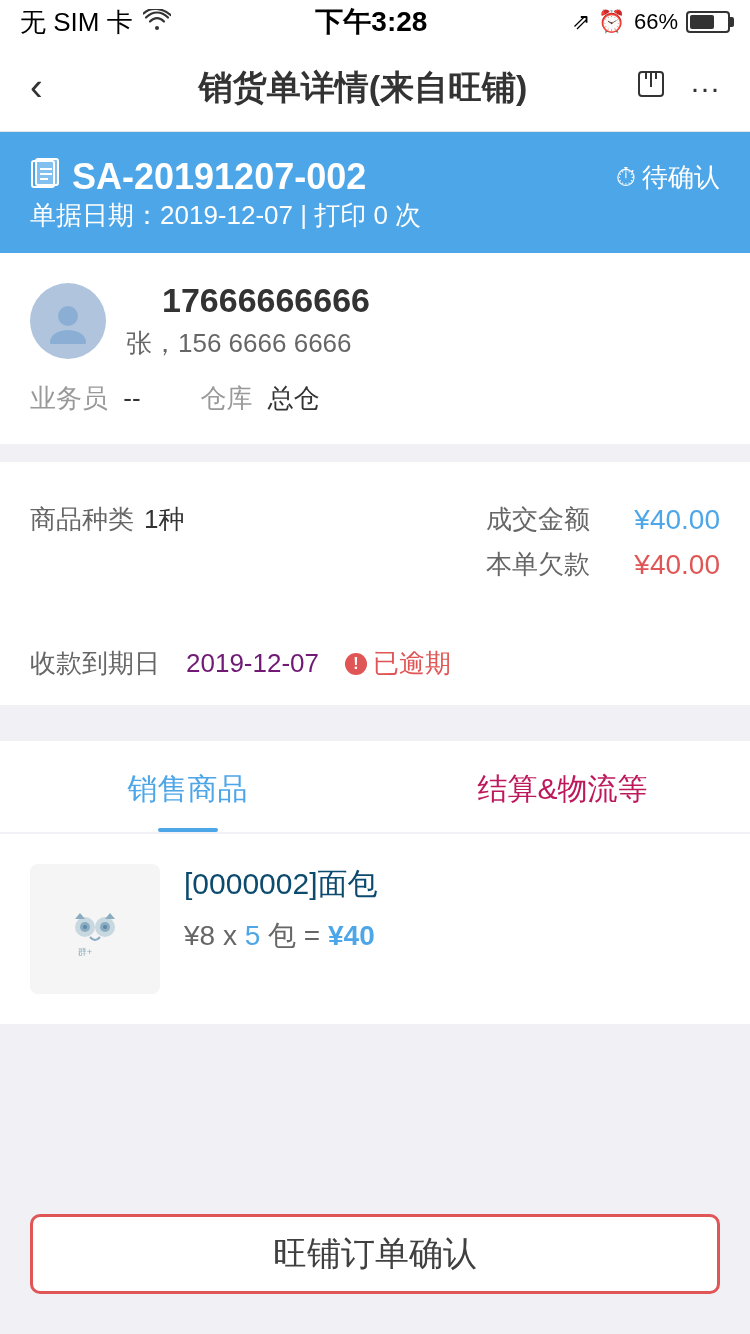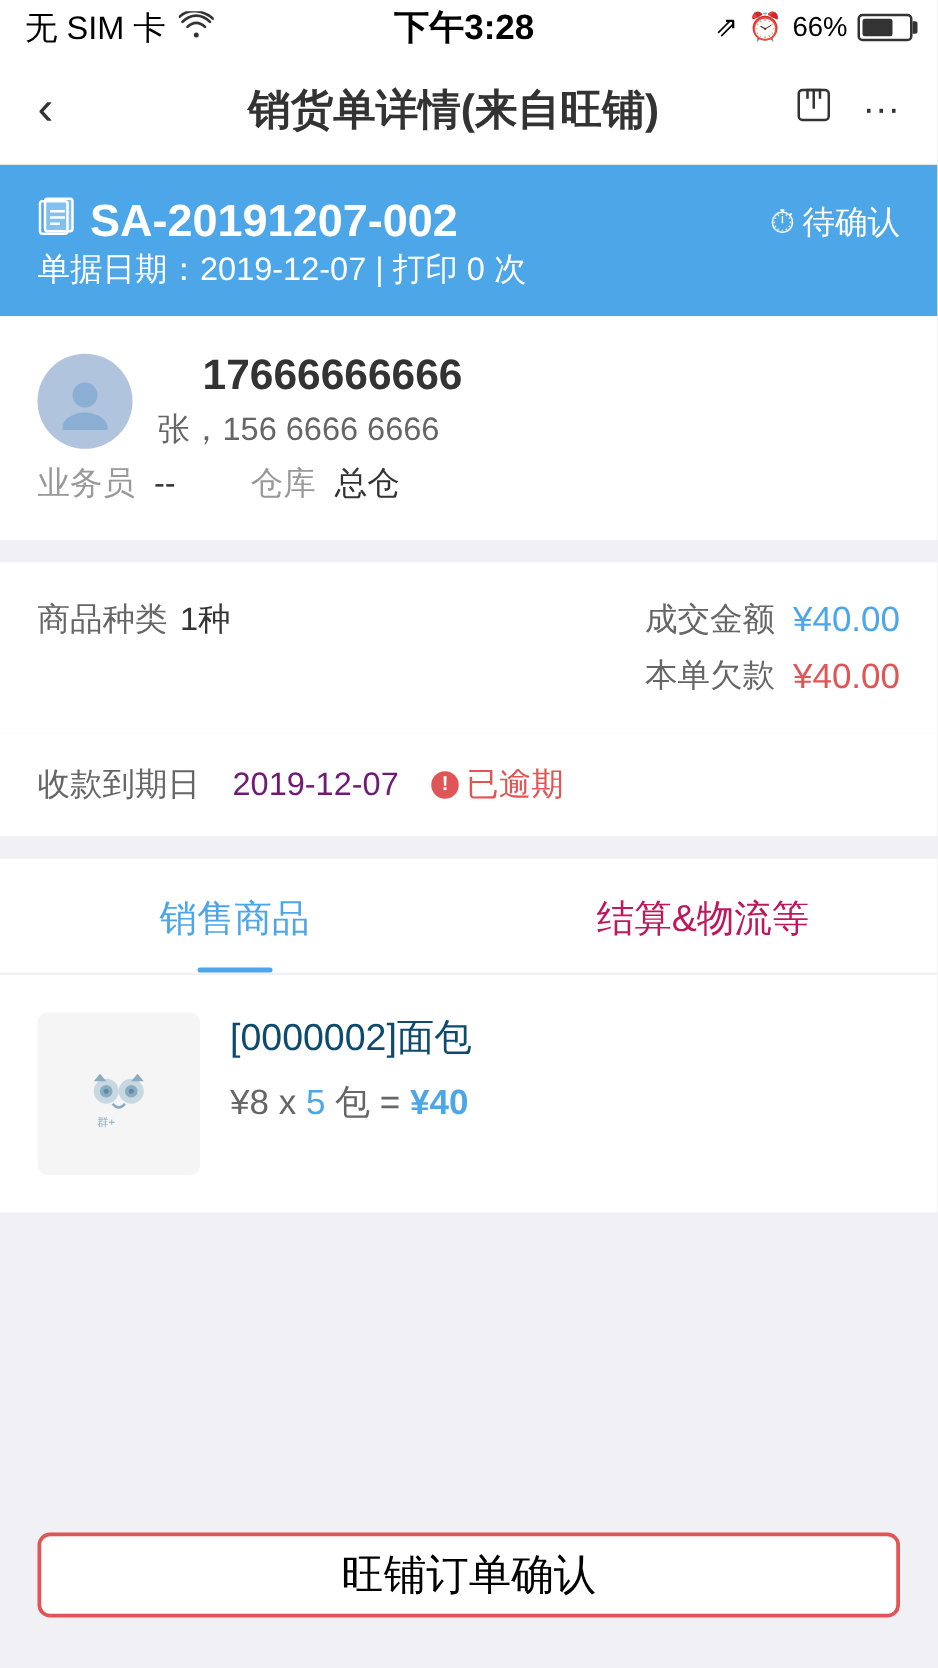--- a/index.html
+++ b/index.html
@@ -165,42 +165,42 @@
       margin-left: 36px;
     }
     .customer-name {
       font-size: 26px;
       color: #666;
       margin-top: 6px;
     }
     .customer-meta {
       display: flex;
       gap: 60px;
-      margin-top: 8px;
+      margin-top: 20px;
       font-size: 26px;
       color: #666;
     }
     .meta-item span.label {
       color: #999;
     }
     .meta-item span.value {
       color: #333;
       margin-left: 8px;
     }
 
     
     .divider {
       height: 18px;
       background: #f0f0f5;
     }
 
     
     .amount-card {
       background: #fff;
-      padding: 28px 30px;
+      padding: 40px 30px;
     }
     .amount-label {
       font-size: 26px;
       color: #666;
     }
     .amounts-section {
       display: flex;
       justify-content: space-between;
       align-items: flex-start;
     }
@@ -215,20 +215,21 @@
       color: #333;
     }
     .amounts-list {
       display: flex;
       flex-direction: column;
       align-items: flex-end;
       gap: 10px;
     }
     .amount-line {
       display: flex;
+      gap: 30px;
       align-items: center;
     }
     .amount-value {
       font-size: 28px;
       min-width: 100px;
       text-align: right;
     }
     .amount-value.blue { color: #4da6e8; }
     .amount-value.red { color: #e05555; }
 
@@ -261,20 +262,21 @@
       justify-content: center;
       color: #fff;
       font-size: 16px;
       font-weight: 700;
     }
 
     
     .tabs {
       background: #fff;
       display: flex;
+      margin-top: 18px;
     }
     .tab {
       flex: 1;
       text-align: center;
       padding: 28px 0 22px;
       font-size: 30px;
       color: #be185d;
       position: relative;
       cursor: pointer;
     }
@@ -345,26 +347,26 @@
     .bottom-action {
       position: fixed;
       bottom: 0;
       left: 0;
       width: 750px;
       padding: 20px 30px 40px;
       background: #f0f0f5;
     }
     .confirm-btn {
       width: 100%;
-      height: 68px;
+      height: 80px;
       border: 3px solid #e05555;
       background: #fff;
       border-radius: 10px;
       font-size: 34px;
-      color: #000000;
+      color: #404040;
       font-weight: 500;
       cursor: pointer;
       display: flex;
       align-items: center;
       justify-content: center;
     }
   </style>
 </head>
 <body>
 

